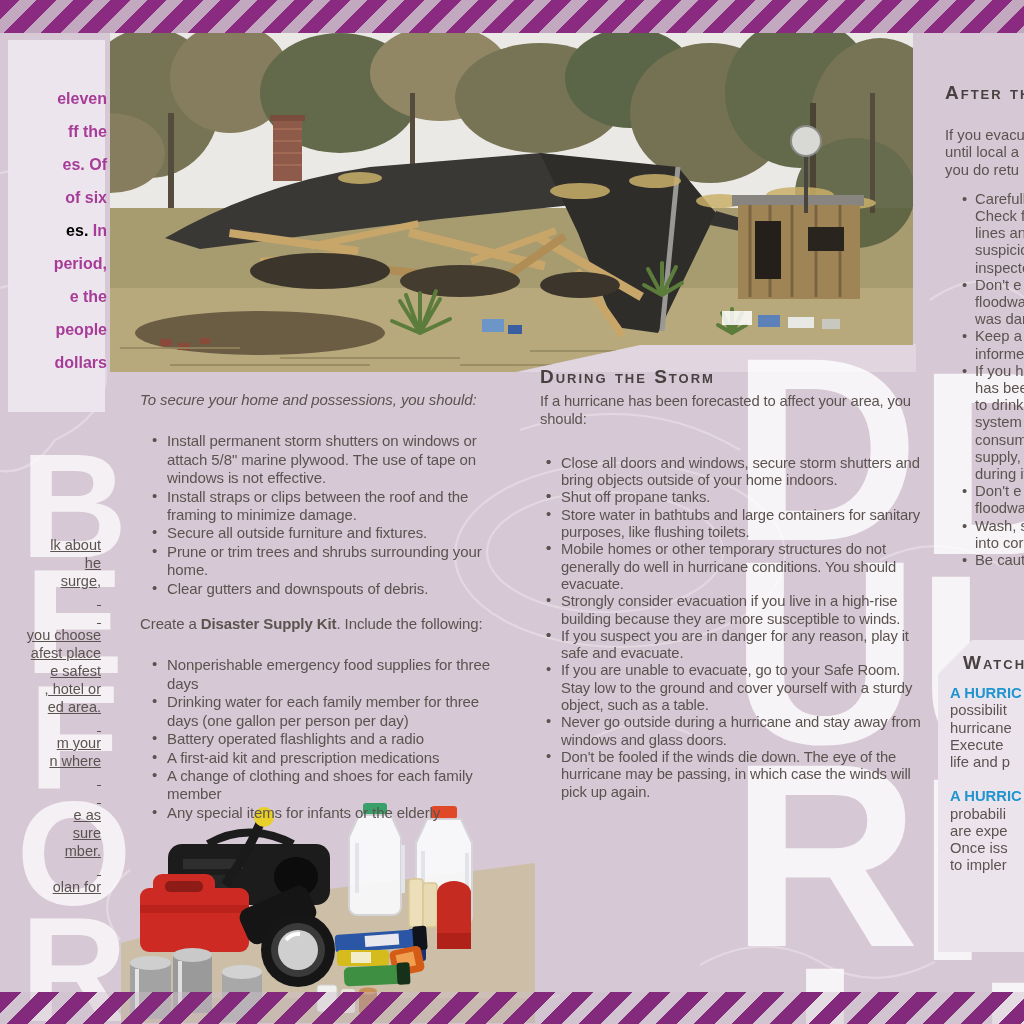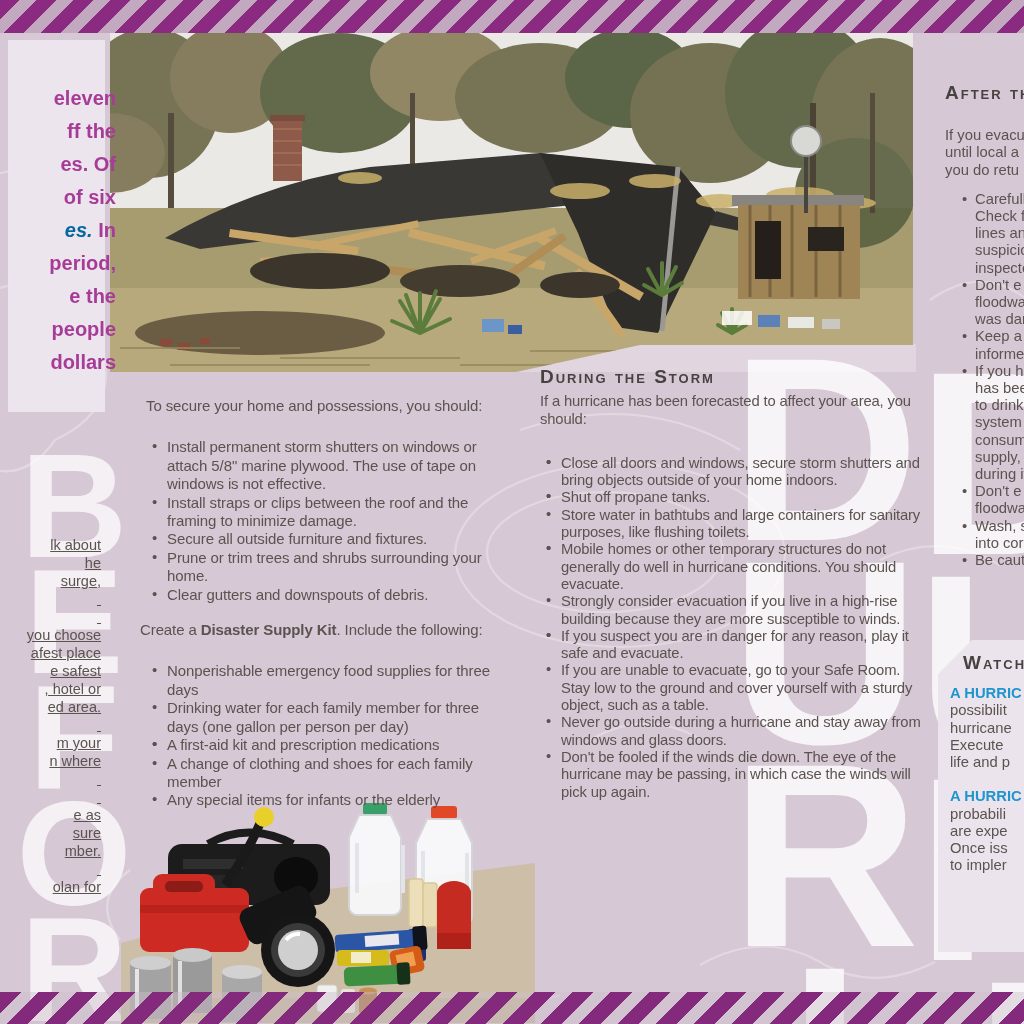--- a/index.html
+++ b/index.html
@@ -20,40 +20,40 @@
   .wm{position:absolute;z-index:1;font-weight:bold;color:rgba(255,255,255,.72);}
   .wm .wl{text-align:center;}
   .wm-before{left:14px;top:448px;font-size:148px;line-height:116px;width:120px;}
   .wm-during-mid{left:720px;top:348px;font-size:262px;line-height:203px;width:210px;color:rgba(255,255,255,.8);}
   .wm-during-right{left:906px;top:362px;font-size:262px;line-height:203px;width:210px;color:rgba(255,255,255,.8);}
 
   .light-wedge{position:absolute;z-index:1;}
 
   
   .left-card{position:absolute;left:8px;top:40px;width:97px;height:372px;background:#ede5ed;z-index:2;}
-  .left-intro{position:absolute;left:16px;top:82px;width:100px;z-index:5;text-align:right;
-    font-size:20px;font-weight:bold;color:#a63c97;}
+  .left-intro{position:absolute;left:7px;top:82px;width:100px;z-index:5;text-align:right;
+    font-size:16px;font-weight:bold;color:#a63c97;}
   .left-intro .ln{height:33px;line-height:33px;white-space:nowrap;padding:0;}
   .left-frags{position:absolute;left:0px;top:536px;width:101px;z-index:5;text-align:right;
     font-size:14.5px;line-height:18px;color:#5b534f;}
   .left-frags .ln{white-space:nowrap;padding:0;text-decoration:underline;}
 
   
   .photo-main{position:absolute;left:110px;top:33px;width:803px;height:339px;z-index:3;
     clip-path:polygon(0 0,100% 0,100% 92%,66% 92%,50.5% 100%,0 100%);}
   .photo-kit{position:absolute;left:113px;top:793px;width:425px;height:231px;z-index:3;}
 
   
   .hdr{font-variant:small-caps;letter-spacing:2px;font-weight:600;font-size:19px;
     color:#474140;white-space:nowrap;}
 
   
   .col-mid{position:absolute;left:140px;top:391px;width:368px;z-index:5;
     font-size:15px;line-height:18.4px;letter-spacing:-0.1px;}
-  .col-mid .intro{margin:6px;}
+  .col-mid .intro{margin:0;font-style:italic;}
   .ul{margin:23px 0 0 10px;}
   .li{position:relative;padding-left:17px;}
   .bmark{position:absolute;left:2px;top:-1px;}
   .kit-intro{margin:17px 0 0 0;}
 
   
   .col-during{position:absolute;left:540px;top:368px;width:382px;z-index:5;
     font-size:14.8px;line-height:17.3px;letter-spacing:-0.15px;}
   .col-during .intro{margin:8px 0 0 0;}
   .col-during .ul{margin:27px 0 0 4px;}
@@ -120,21 +120,21 @@
       <div class="wl">R</div>
       <div class="wl">I</div>
     </div>
 
   <div class="left-card"></div>
   <div class="left-intro">
       <div class="ln"><span><span>eleven</span></span></div>
       <div class="ln"><span><span>ff the</span></span></div>
       <div class="ln"><span><span>es. Of</span></span></div>
       <div class="ln"><span><span>of six</span></span></div>
-      <div class="ln"><span><span style="color: #0369a1; font-style: italic;">es.</span><span> In</span></span></div>
+      <div class="ln"><span><span style="color: #000000;">es.</span><span> In</span></span></div>
       <div class="ln"><span><span>period,</span></span></div>
       <div class="ln"><span><span>e the</span></span></div>
       <div class="ln"><span><span>people</span></span></div>
       <div class="ln"><span><span>dollars</span></span></div>
     </div>
   <div class="left-frags">
       <div class="ln"><span>lk about</span></div>
       <div class="ln"><span>he</span></div>
       <div class="ln"><span>surge,</span></div>
       <div class="ln"><span>&nbsp;</span></div>
@@ -259,21 +259,21 @@
         <div class="li"><span class="bmark">•</span><span>Install permanent storm shutters on windows or attach 5/8" marine plywood. The use of tape on windows is not effective.</span></div>
         <div class="li"><span class="bmark">•</span><span>Install straps or clips between the roof and the framing to minimize damage.</span></div>
         <div class="li"><span class="bmark">•</span><span>Secure all outside furniture and fixtures.</span></div>
         <div class="li"><span class="bmark">•</span><span>Prune or trim trees and shrubs surrounding your home.</span></div>
         <div class="li"><span class="bmark">•</span><span>Clear gutters and downspouts of debris.</span></div>
       </div>
     <p class="kit-intro"><span>Create a </span><span class="bold">Disaster Supply Kit</span><span>. Include the following:</span></p>
     <div class="ul">
         <div class="li"><span class="bmark">•</span><span>Nonperishable emergency food supplies for three days</span></div>
         <div class="li"><span class="bmark">•</span><span>Drinking water for each family member for three days (one gallon per person per day)</span></div>
-        <div class="li"><span class="bmark">•</span></div>
+        <div class="li"><span class="bmark">•</span><span>Battery operated flashlights and a radio</span></div>
         <div class="li"><span class="bmark">•</span><span>A first-aid kit and prescription medications</span></div>
         <div class="li"><span class="bmark">•</span><span>A change of clothing and shoes for each family member</span></div>
         <div class="li"><span class="bmark">•</span><span>Any special items for infants or the elderly</span></div>
       </div>
   </div>
 
   <div class="col-during">
     <div class="hdr">During the Storm</div>
     <p class="intro">If a hurricane has been forecasted to affect your area, you should:</p>
     <div class="ul">

